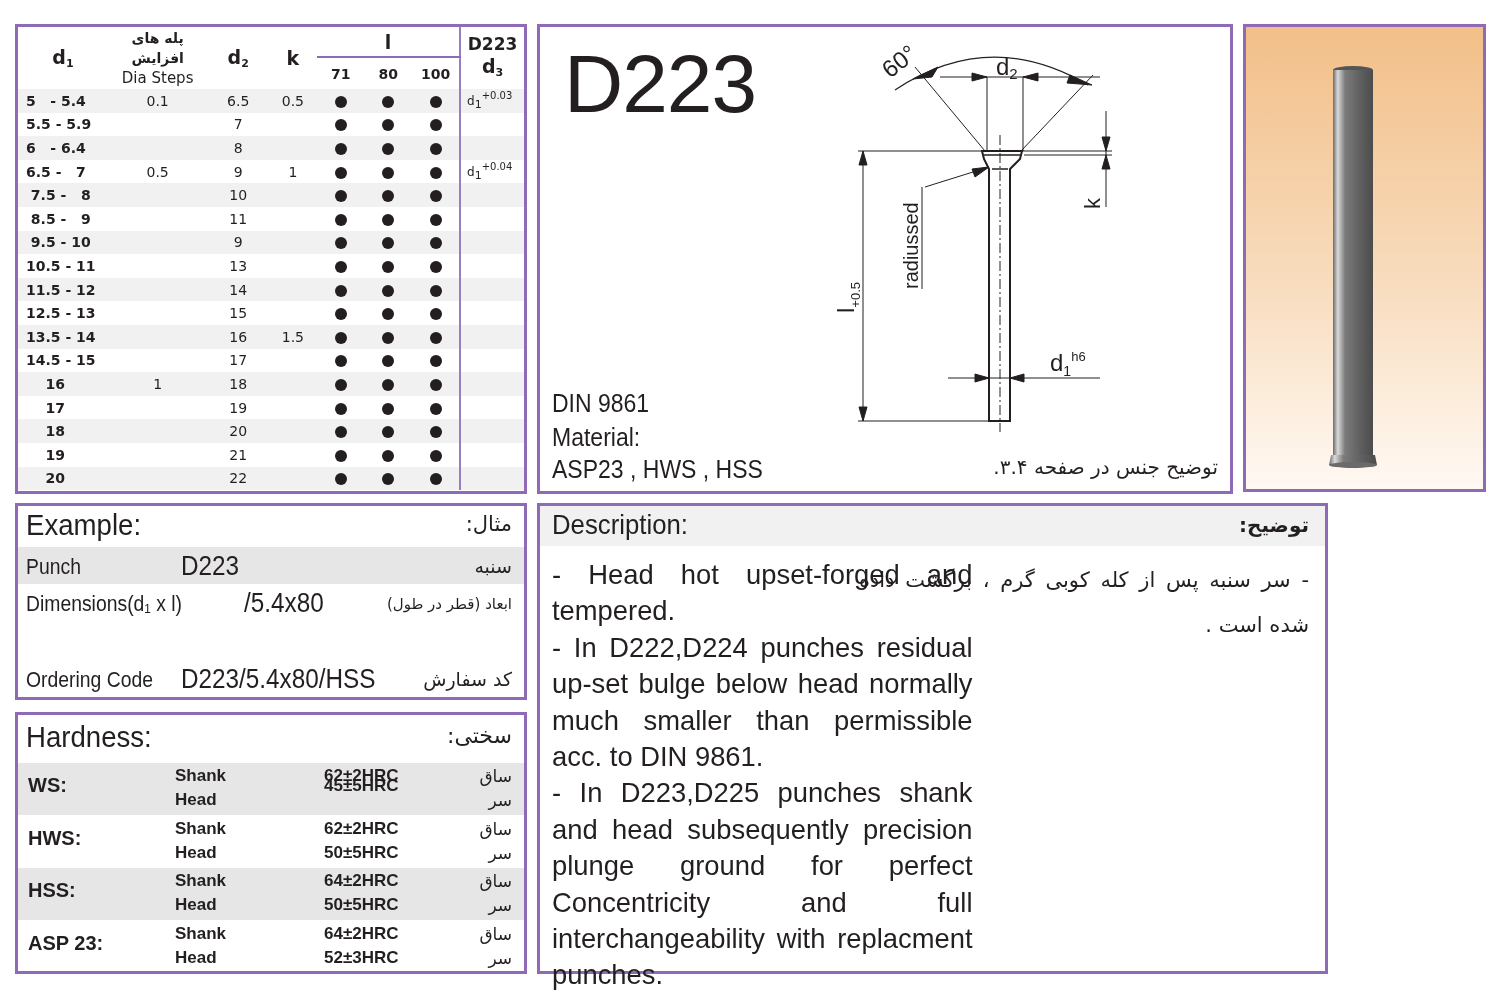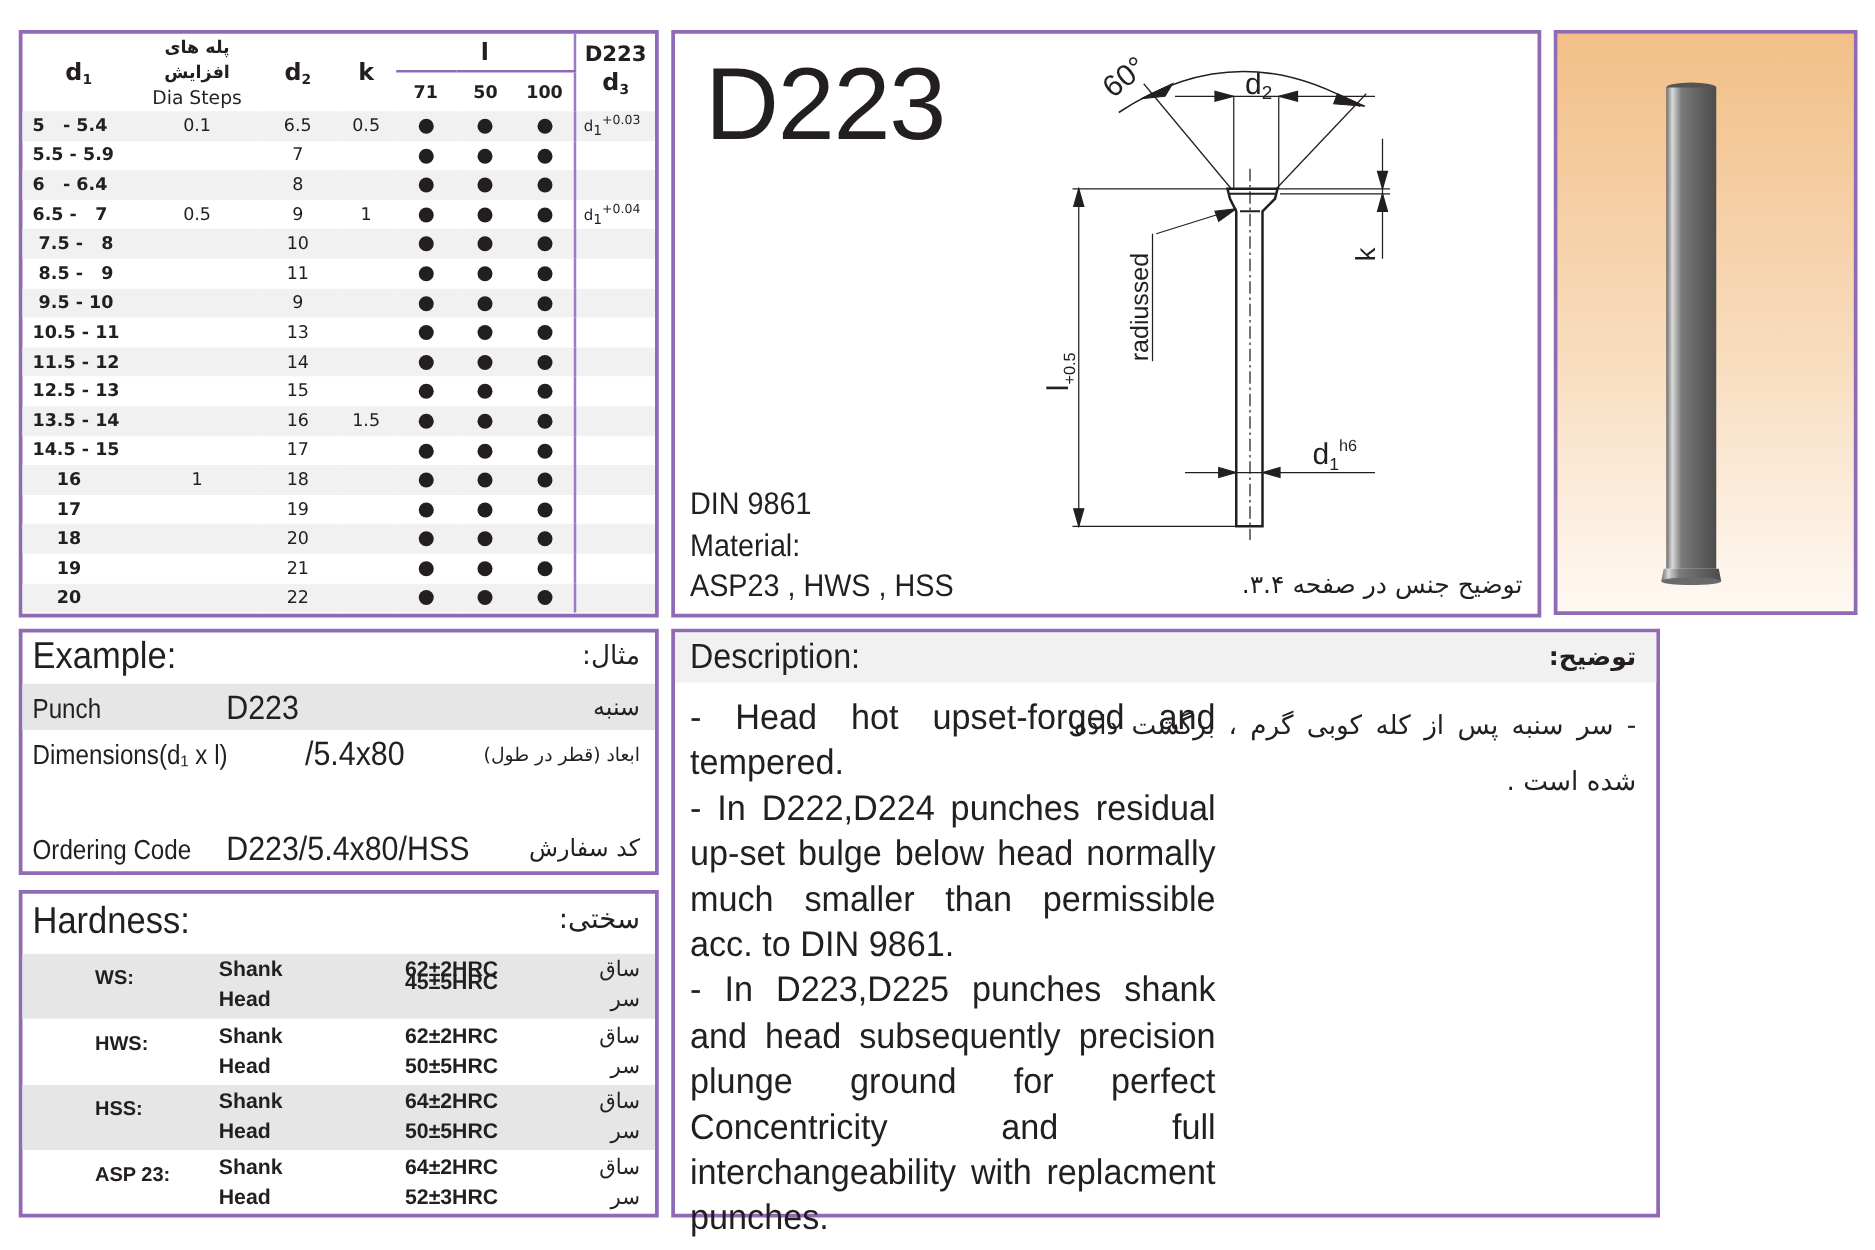--- a/index.html
+++ b/index.html
@@ -34,21 +34,21 @@
   .ex-row { position: absolute; left: 0; right: 0; height: 37px; font-family: "Liberation Sans", sans-serif; }
   .ex-row.shade { background: #e6e6e7; }
   .ex-en { position: absolute; left: 8px; top: 7px; font-size: 22px; transform: scaleX(0.88); transform-origin: left; white-space: nowrap; }
   .ex-val { position: absolute; top: 4px; font-size: 27px; transform: scaleX(0.9); transform-origin: left; white-space: nowrap; }
   .ex-fa { position: absolute; right: 12px; top: 8px; font-size: 19px; direction: rtl; font-family: "DejaVu Sans", sans-serif; white-space: nowrap; }
   .section-title { font-family: "Liberation Sans", sans-serif; font-size: 30px; font-weight: normal; }
   
   #hardness-panel { left: 15px; top: 712px; width: 512px; height: 262px; }
   .hd-row { position: absolute; left: 0; right: 0; height: 52px; font-family: "Liberation Sans", sans-serif; }
   .hd-row.shade { background: #e6e6e7; }
-  .hd-mat { position: absolute; left: 10px; top: 11px; font-size: 16px; font-weight: bold; margin-left: 48px; }
+  .hd-mat { position: absolute; left: 10px; top: 11px; font-size: 20px; font-weight: bold; }
   .hd-part { position: absolute; left: 157px; font-size: 17px; font-weight: bold; }
   .hd-val { position: absolute; left: 306px; font-size: 17px; font-weight: bold; }
   .hd-fa { position: absolute; right: 12px; font-size: 17px; direction: rtl; font-family: "DejaVu Sans", sans-serif; }
   
   #description-panel { left: 537px; top: 503px; width: 791px; height: 471px; }
   .desc-head { position: absolute; left: 0; right: 0; top: 0; height: 40px; background: #f1f1f2; }
   .desc-en { position: absolute; left: 12px; top: 50px; width: 438px; font-family: "Liberation Sans", sans-serif; font-size: 28.5px; line-height: 36.4px; text-align: justify; color: #231f20; transform: scaleX(0.96); transform-origin: left; }
   .desc-en p { margin: 0; }
   .desc-fa { position: absolute; right: 16px; top: 52px; width: 450px; direction: rtl; text-align: justify; font-family: "DejaVu Sans", sans-serif; font-size: 21px; line-height: 45px; }
   .desc-fa p { margin: 0; }
@@ -68,21 +68,21 @@
         <th rowspan="2" class="hdr-big" style="width:62px"><span>d</span><span class="sub">2</span></th>
         <th rowspan="2" class="hdr-big" style="width:48px">k</th>
         <th colspan="3" class="l-head hdr-big" style="height:30px">l</th>
         <th rowspan="2" class="d3col" style="font-size:17px;line-height:22px;width:64px">
           <div>D223</div>
           <div class="hdr-big"><span>d</span><span class="sub">3</span></div>
         </th>
       </tr>
       <tr style="height:32px">
         <th style="width:48px;font-size:14px">71</th>
-        <th style="width:48px;font-size:14px">50</th>
+        <th style="width:48px;font-size:14px">80</th>
         <th style="width:48px;font-size:14px">100</th>
       </tr>
     </thead>
     <tbody id="size-rows">
         <tr>
           <td class="d1">5   - 5.4</td>
           <td class="num">0.1</td>
           <td class="num">6.5</td>
           <td class="num">0.5</td>
           <td><span class="dot"></span></td>

